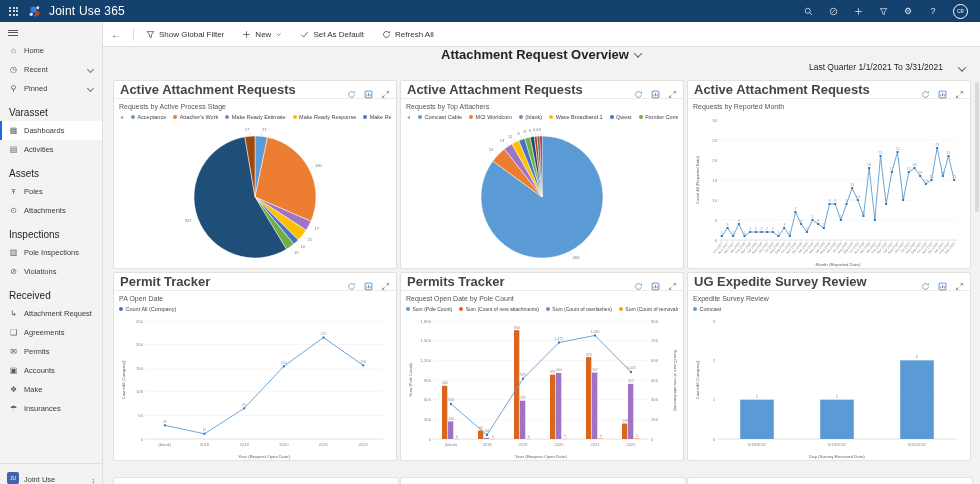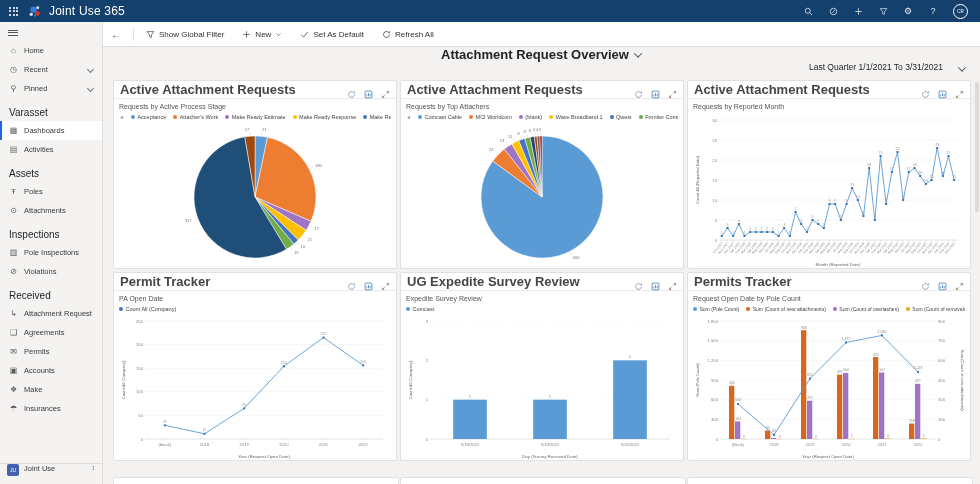--- a/index.html
+++ b/index.html
@@ -15,21 +15,21 @@
   .avatar{width:13px;height:13px;border:1px solid #fff;border-radius:50%;font-size:4.5px;display:flex;align-items:center;justify-content:center;cursor:pointer;}
   
   .sidebar{position:absolute;top:22px;left:0;width:102px;bottom:0;background:#f4f3f2;border-right:1px solid #e1dfdd;display:flex;flex-direction:column;font-size:7.5px;color:#3b3a39;z-index:10;}
   .hamb{padding:6px 8px 4px;cursor:pointer;}
   .hamb i{display:block;width:10px;height:1px;background:#555;margin:1.5px 0;}
   .side-item{display:flex;align-items:center;height:19px;padding:0 7px;gap:6px;cursor:pointer;border-left:2px solid transparent;}
   .side-item .glyph{width:9px;font-size:8px;color:#5b5a59;text-align:center;flex:none;}
   .side-item.selected{background:#fff;border-left:2px solid #2266E3;}
   .group-title{font-weight:normal;color:#201f1e;padding:9px 9px 3px;font-size:10px;}
   .chev{width:4px;height:4px;border-right:1px solid #777;border-bottom:1px solid #777;transform:rotate(45deg);margin-left:auto;margin-right:2px;flex:none;}
-  .side-footer{margin-top:auto;height:20px;border-top:1px solid #e1dfdd;display:flex;align-items:flex-start;gap:5px;padding:0 7px;background:#f4f3f2;}
+  .side-footer{margin-top:auto;height:20px;border-top:1px solid #e1dfdd;display:flex;align-items:flex-end;gap:5px;padding:0 7px;background:#f4f3f2;}
   .ju-badge{width:12px;height:12px;background:#4262ad;color:#fff;font-size:5px;border-radius:2px;display:flex;align-items:center;justify-content:center;}
   .updown{margin-left:auto;font-size:7px;color:#555;}
   
   .main{position:absolute;left:102px;top:22px;right:0;bottom:0;background:#f3f2f1;overflow:hidden;}
   .cmdbar{height:24px;background:#fff;border-bottom:1px solid #e1dfdd;display:flex;align-items:center;font-size:8px;color:#323130;}
   .back{font-size:10px;padding:0 9px;color:#444;cursor:pointer;}
   .vdiv{width:1px;height:13px;background:#e1dfdd;margin:0 3px;}
   .cmd-btn{display:flex;align-items:center;gap:4px;padding:0 9px;height:100%;cursor:pointer;}
   .ci{width:9px;height:9px;}
   .titlebar{display:flex;align-items:center;padding:0 15px;height:30px;flex-direction:column;}
@@ -663,70 +663,20 @@
             <rect x="203.5" y="23.519999999999996" width="2" height="2" fill="#2E75B6"></rect>
             <text x="204.5" y="22.019999999999996" font-size="3.6" fill="#999" text-anchor="middle">215</text>
             <rect x="243.16666666666666" y="51.367999999999995" width="2" height="2" fill="#2E75B6"></rect>
             <text x="244.16666666666666" y="49.867999999999995" font-size="3.6" fill="#999" text-anchor="middle">156</text>
           </svg>
       </div>
     </div>
 
     <div class="card">
       <div class="card-head">
-          <span class="card-title">UG Expedite Survey Review</span>
-          <span class="card-icons">
-            <span><svg viewBox="0 0 10 10">
-                <path d="M8.2 5a3.2 3.2 0 1 1-1.1-2.4" fill="none" stroke="#7a93ad" stroke-width="0.9"></path>
-                <path d="M8.4 1.5v1.7H6.7" fill="none" stroke="#7a93ad" stroke-width="0.9"></path>
-              </svg></span>
-            <span><svg viewBox="0 0 10 10">
-                <rect x="1.2" y="1.2" width="7.6" height="7.6" rx="1" fill="none" stroke="#4a7dbd" stroke-width="0.9"></rect>
-                <path d="M3.1 7V5.2M5 7V3.3M6.9 7V4.4" stroke="#4a7dbd" stroke-width="0.9"></path>
-              </svg></span>
-            <span><svg viewBox="0 0 10 10">
-                <path d="M6.2 1.6h2.2v2.2M3.8 8.4H1.6V6.2" fill="none" stroke="#8a8886" stroke-width="0.9"></path>
-                <path d="M8.2 1.8L5.9 4.1M1.8 8.2l2.3-2.3" stroke="#8a8886" stroke-width="0.9"></path>
-              </svg></span>
-          </span>
-        </div>
-      <div class="card-body">
-        <div class="card-sub">Expedite Survey Review</div>
-        <div class="legend">
-            <span class="li">
-              <span class="dot" style="background: rgb(91, 155, 213);"></span>
-              <span>Comcast</span>
-            </span>
-          </div>
-        <svg class="chart" width="272" height="146">
-            <line x1="24" y1="126" x2="264" y2="126" stroke="#c8c6c4" stroke-width="0.5" stroke-dasharray="none"></line>
-            <text x="22" y="127.5" font-size="4.2" fill="#8a8886" text-anchor="end">0</text>
-            <line x1="24" y1="86.66666666666667" x2="264" y2="86.66666666666667" stroke="#ededed" stroke-width="0.5" stroke-dasharray="1,1.5"></line>
-            <text x="22" y="88.16666666666667" font-size="4.2" fill="#8a8886" text-anchor="end">1</text>
-            <line x1="24" y1="47.33333333333334" x2="264" y2="47.33333333333334" stroke="#ededed" stroke-width="0.5" stroke-dasharray="1,1.5"></line>
-            <text x="22" y="48.83333333333334" font-size="4.2" fill="#8a8886" text-anchor="end">2</text>
-            <line x1="24" y1="8" x2="264" y2="8" stroke="#ededed" stroke-width="0.5" stroke-dasharray="1,1.5"></line>
-            <text x="22" y="9.5" font-size="4.2" fill="#8a8886" text-anchor="end">3</text>
-            <text x="144" y="144.5" font-size="4.4" fill="#666" text-anchor="middle">Day (Survey Received Date)</text>
-            <text x="0" y="0" font-size="4.2" fill="#666" text-anchor="middle" transform="translate(6,67) rotate(-90)">Count All (Company)</text>
-            <text x="64" y="133" font-size="4.2" fill="#8a8886" text-anchor="middle">5/18/2022</text>
-            <rect x="47.2" y="86.66666666666667" width="33.6" height="39.33333333333333" fill="#5B9BD5"></rect>
-            <text x="64" y="84.66666666666667" font-size="4.2" fill="#8a8886" text-anchor="middle">1</text>
-            <text x="144" y="133" font-size="4.2" fill="#8a8886" text-anchor="middle">5/19/2022</text>
-            <rect x="127.2" y="86.66666666666667" width="33.6" height="39.33333333333333" fill="#5B9BD5"></rect>
-            <text x="144" y="84.66666666666667" font-size="4.2" fill="#8a8886" text-anchor="middle">1</text>
-            <text x="224" y="133" font-size="4.2" fill="#8a8886" text-anchor="middle">5/20/2022</text>
-            <rect x="207.2" y="47.33333333333334" width="33.6" height="78.66666666666666" fill="#5B9BD5"></rect>
-            <text x="224" y="45.33333333333334" font-size="4.2" fill="#8a8886" text-anchor="middle">2</text>
-          </svg>
-      </div>
-    </div>
-
-    <div class="card">
-      <div class="card-head">
           <span class="card-title">Permits Tracker</span>
           <span class="card-icons">
             <span><svg viewBox="0 0 10 10">
                 <path d="M8.2 5a3.2 3.2 0 1 1-1.1-2.4" fill="none" stroke="#7a93ad" stroke-width="0.9"></path>
                 <path d="M8.4 1.5v1.7H6.7" fill="none" stroke="#7a93ad" stroke-width="0.9"></path>
               </svg></span>
             <span><svg viewBox="0 0 10 10">
                 <rect x="1.2" y="1.2" width="7.6" height="7.6" rx="1" fill="none" stroke="#4a7dbd" stroke-width="0.9"></rect>
                 <path d="M3.1 7V5.2M5 7V3.3M6.9 7V4.4" stroke="#4a7dbd" stroke-width="0.9"></path>
               </svg></span>
@@ -832,19 +782,69 @@
             <text x="117" y="63.123333333333335" font-size="3.5" fill="#8a8886" text-anchor="middle">921</text>
             <rect x="152" y="28.502222222222215" width="2" height="2" fill="#2E75B6"></rect>
             <text x="153" y="27.002222222222215" font-size="3.5" fill="#8a8886" text-anchor="middle">1,472</text>
             <rect x="188" y="21.422222222222217" width="2" height="2" fill="#2E75B6"></rect>
             <text x="189" y="19.922222222222217" font-size="3.5" fill="#8a8886" text-anchor="middle">1,580</text>
             <rect x="224" y="57.93666666666667" width="2" height="2" fill="#2E75B6"></rect>
             <text x="225" y="56.43666666666667" font-size="3.5" fill="#8a8886" text-anchor="middle">1,023</text>
           </svg>
       </div>
     </div>
+
+    <div class="card">
+      <div class="card-head">
+          <span class="card-title">UG Expedite Survey Review</span>
+          <span class="card-icons">
+            <span><svg viewBox="0 0 10 10">
+                <path d="M8.2 5a3.2 3.2 0 1 1-1.1-2.4" fill="none" stroke="#7a93ad" stroke-width="0.9"></path>
+                <path d="M8.4 1.5v1.7H6.7" fill="none" stroke="#7a93ad" stroke-width="0.9"></path>
+              </svg></span>
+            <span><svg viewBox="0 0 10 10">
+                <rect x="1.2" y="1.2" width="7.6" height="7.6" rx="1" fill="none" stroke="#4a7dbd" stroke-width="0.9"></rect>
+                <path d="M3.1 7V5.2M5 7V3.3M6.9 7V4.4" stroke="#4a7dbd" stroke-width="0.9"></path>
+              </svg></span>
+            <span><svg viewBox="0 0 10 10">
+                <path d="M6.2 1.6h2.2v2.2M3.8 8.4H1.6V6.2" fill="none" stroke="#8a8886" stroke-width="0.9"></path>
+                <path d="M8.2 1.8L5.9 4.1M1.8 8.2l2.3-2.3" stroke="#8a8886" stroke-width="0.9"></path>
+              </svg></span>
+          </span>
+        </div>
+      <div class="card-body">
+        <div class="card-sub">Expedite Survey Review</div>
+        <div class="legend">
+            <span class="li">
+              <span class="dot" style="background: rgb(91, 155, 213);"></span>
+              <span>Comcast</span>
+            </span>
+          </div>
+        <svg class="chart" width="272" height="146">
+            <line x1="24" y1="126" x2="264" y2="126" stroke="#c8c6c4" stroke-width="0.5" stroke-dasharray="none"></line>
+            <text x="22" y="127.5" font-size="4.2" fill="#8a8886" text-anchor="end">0</text>
+            <line x1="24" y1="86.66666666666667" x2="264" y2="86.66666666666667" stroke="#ededed" stroke-width="0.5" stroke-dasharray="1,1.5"></line>
+            <text x="22" y="88.16666666666667" font-size="4.2" fill="#8a8886" text-anchor="end">1</text>
+            <line x1="24" y1="47.33333333333334" x2="264" y2="47.33333333333334" stroke="#ededed" stroke-width="0.5" stroke-dasharray="1,1.5"></line>
+            <text x="22" y="48.83333333333334" font-size="4.2" fill="#8a8886" text-anchor="end">2</text>
+            <line x1="24" y1="8" x2="264" y2="8" stroke="#ededed" stroke-width="0.5" stroke-dasharray="1,1.5"></line>
+            <text x="22" y="9.5" font-size="4.2" fill="#8a8886" text-anchor="end">3</text>
+            <text x="144" y="144.5" font-size="4.4" fill="#666" text-anchor="middle">Day (Survey Received Date)</text>
+            <text x="0" y="0" font-size="4.2" fill="#666" text-anchor="middle" transform="translate(6,67) rotate(-90)">Count All (Company)</text>
+            <text x="64" y="133" font-size="4.2" fill="#8a8886" text-anchor="middle">5/18/2022</text>
+            <rect x="47.2" y="86.66666666666667" width="33.6" height="39.33333333333333" fill="#5B9BD5"></rect>
+            <text x="64" y="84.66666666666667" font-size="4.2" fill="#8a8886" text-anchor="middle">1</text>
+            <text x="144" y="133" font-size="4.2" fill="#8a8886" text-anchor="middle">5/19/2022</text>
+            <rect x="127.2" y="86.66666666666667" width="33.6" height="39.33333333333333" fill="#5B9BD5"></rect>
+            <text x="144" y="84.66666666666667" font-size="4.2" fill="#8a8886" text-anchor="middle">1</text>
+            <text x="224" y="133" font-size="4.2" fill="#8a8886" text-anchor="middle">5/20/2022</text>
+            <rect x="207.2" y="47.33333333333334" width="33.6" height="78.66666666666666" fill="#5B9BD5"></rect>
+            <text x="224" y="45.33333333333334" font-size="4.2" fill="#8a8886" text-anchor="middle">2</text>
+          </svg>
+      </div>
+    </div>
   </div>
 
   <div class="stub" style="left:11px;top:455px"></div>
   <div class="stub" style="left:298px;top:455px"></div>
   <div class="stub" style="left:585px;top:455px"></div>
   <div class="vscroll"></div>
 </div>
 
 </body></html>

